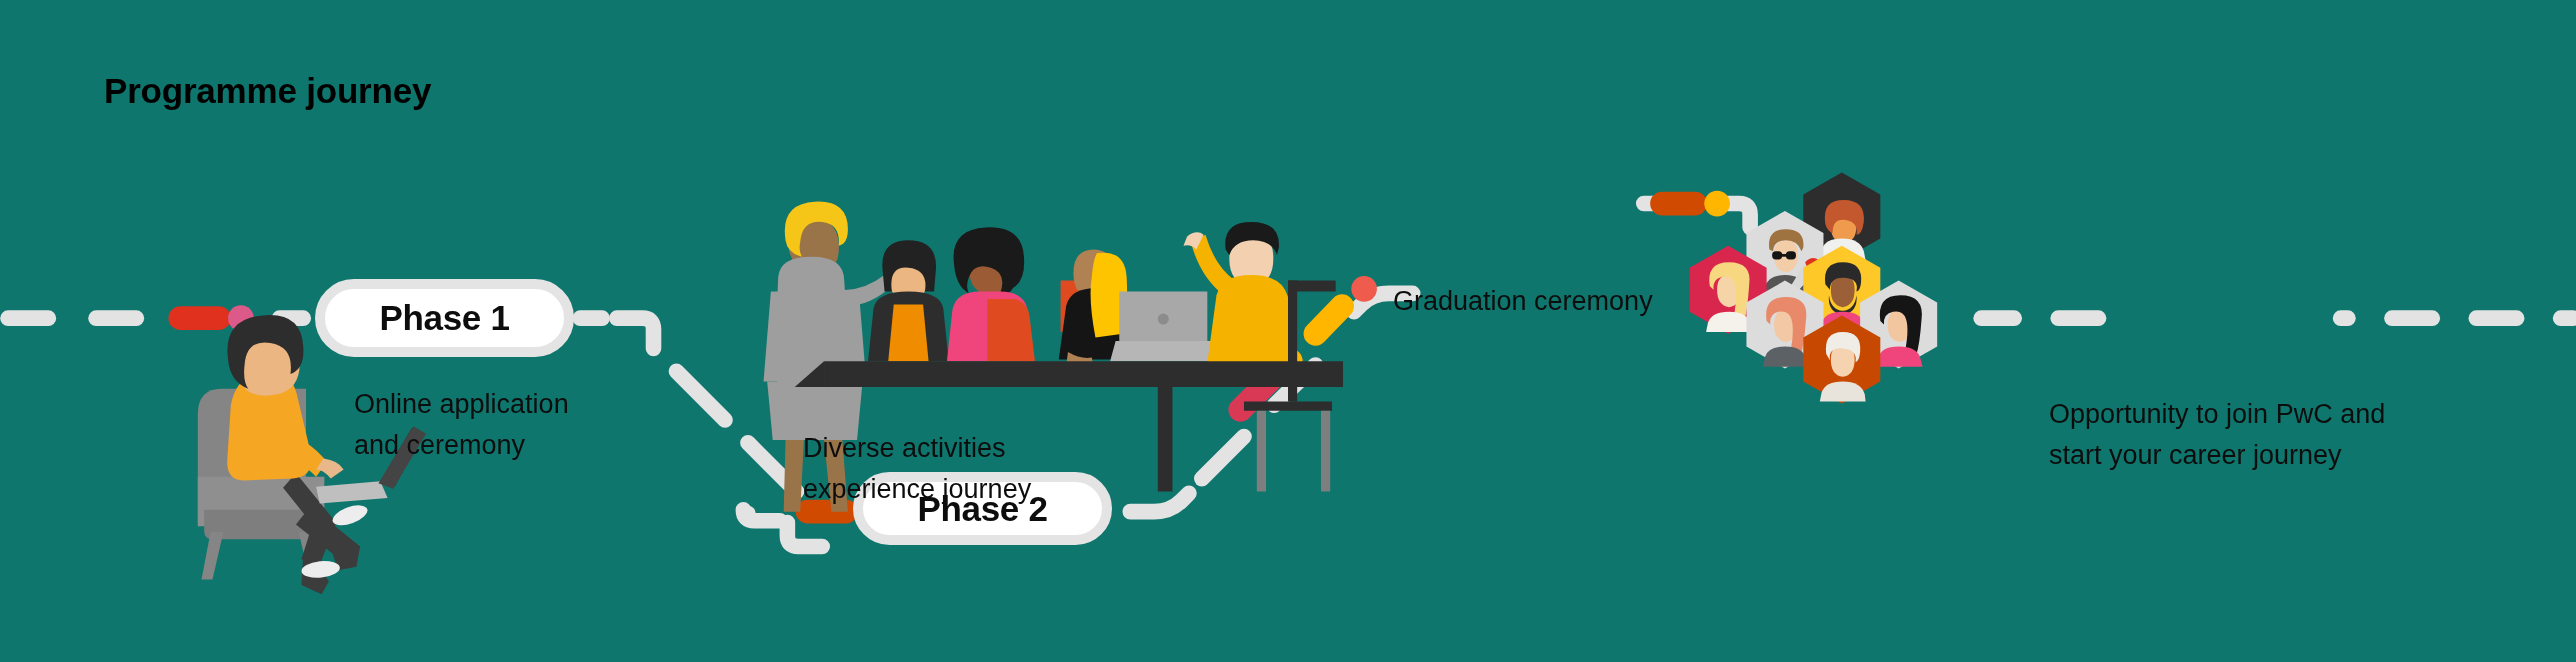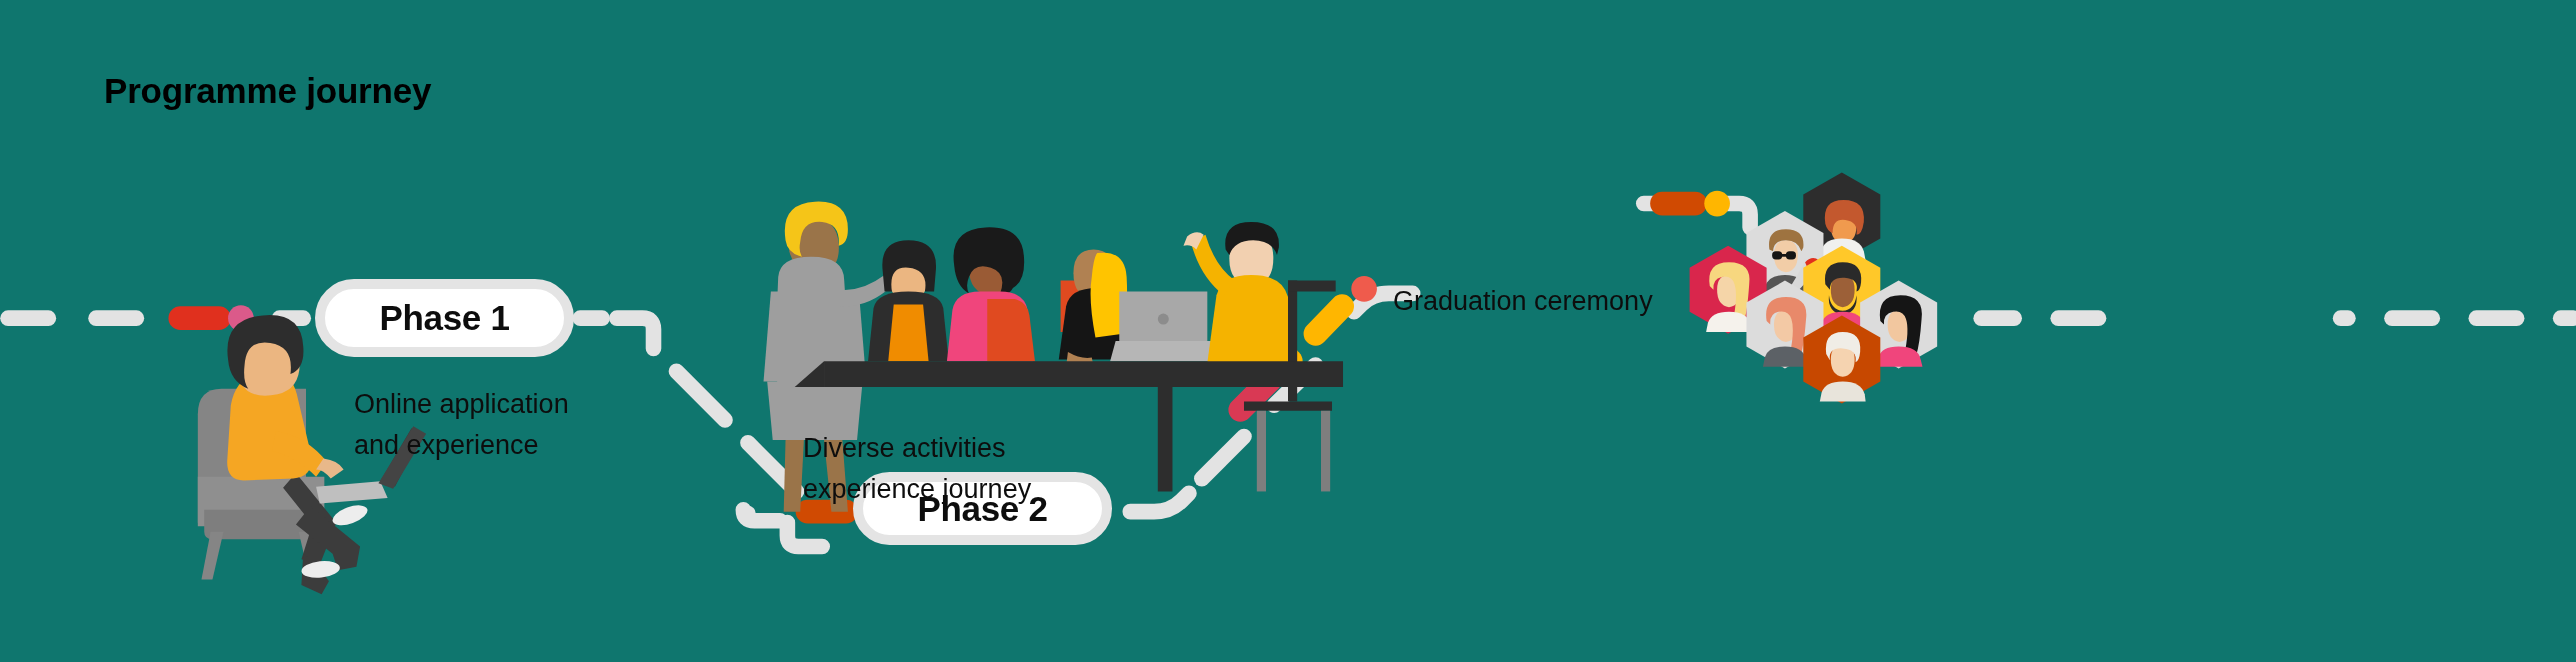--- a/index.html
+++ b/index.html
@@ -269,22 +269,24 @@
     <span class="phase-pill-label">Phase 1</span>
   </div>
 
   <div class="phase-pill" style="left:853px; top:472px; width:259px; height:73px;">
     <span class="phase-pill-label">Phase 2</span>
   </div>
 
 
 
   <div class="phase-desc" style="left:354px; top:384px;">Online application
-and experience</div>
+and ceremony</div>
 
   <div class="phase-desc" style="left:803px; top:384px;margin-top:44px;">Diverse activities
 experience journey</div>
 
   <div class="phase-desc" style="left:1393px; top:281px;">Graduation ceremony</div>
 
+  <div class="phase-desc" style="left:2049px; top:394px;">Opportunity to join PwC and
+start your career journey</div>
 
 </div>
 
 
 </body></html>

